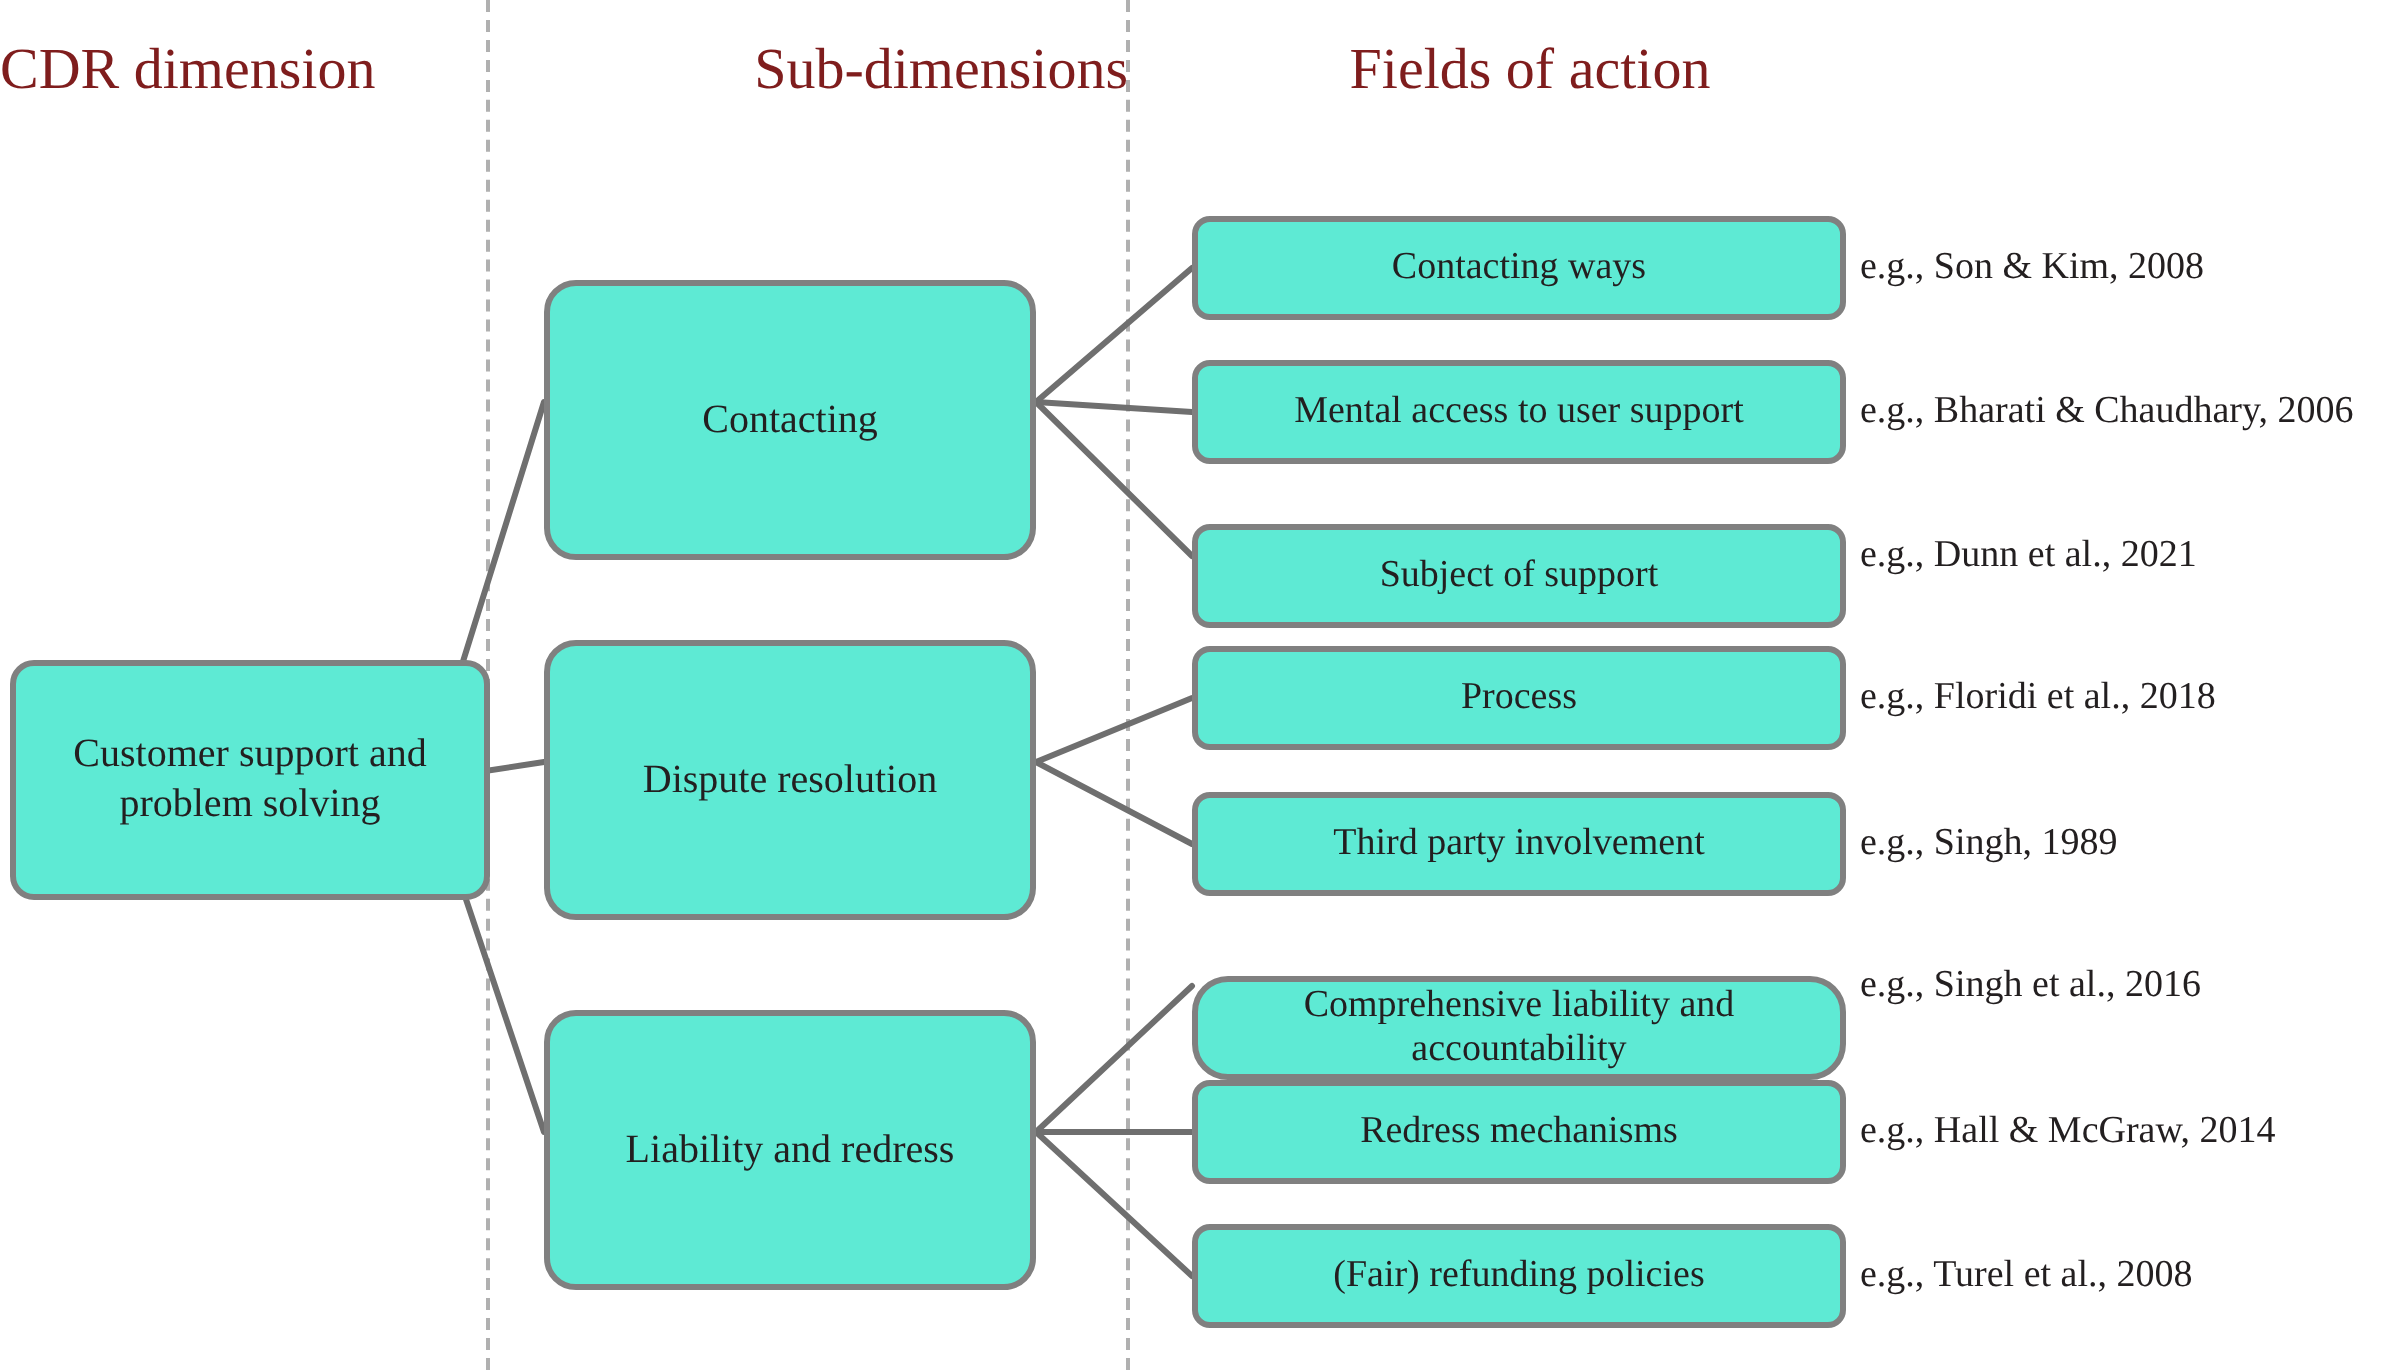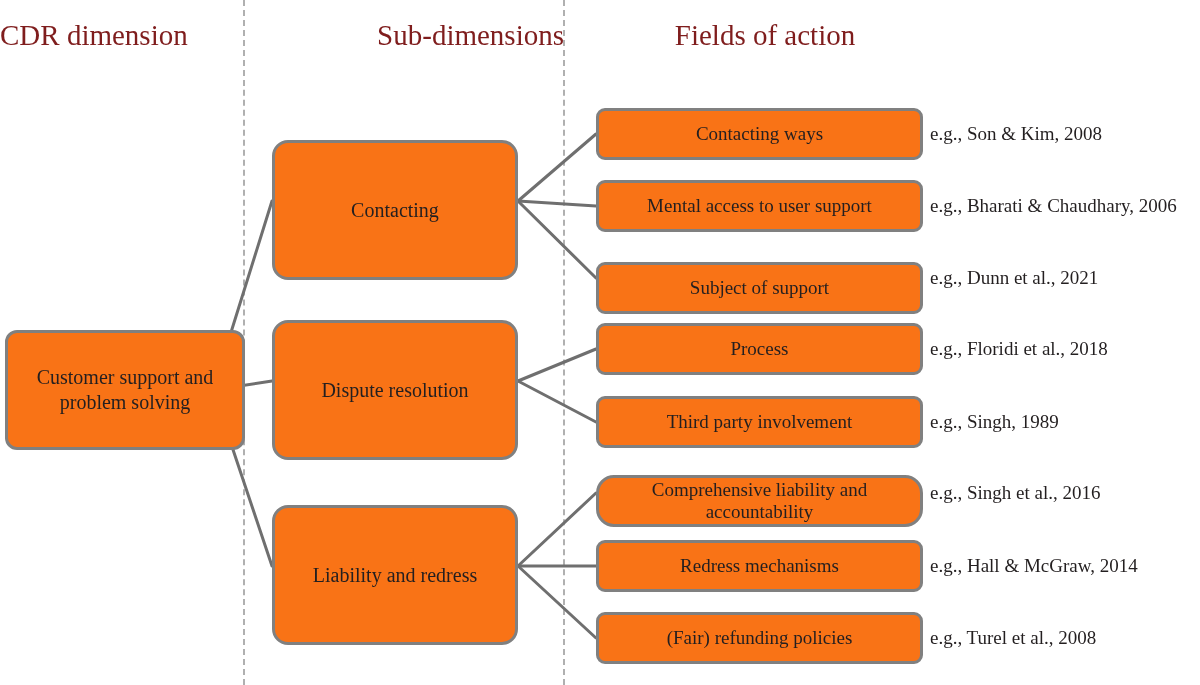--- a/index.html
+++ b/index.html
@@ -49,21 +49,21 @@
     position: absolute;
     left: 0; top: 0;
     width: 1200px; height: 685px;
     pointer-events: none;
   }
 
   
   .node {
     position: absolute;
     box-sizing: border-box;
-    background: #f97316;
+    background: #5eead4;
     border: 3px solid #808080;
     border-radius: 14px;
     display: flex;
     align-items: center;
     justify-content: center;
     text-align: center;
     color: #231f20;
     z-index: 3;
   }
   .node .node-label {
@@ -103,21 +103,21 @@
     height: 52px;
     border-radius: 9px;
     font-size: 19px;
     line-height: 22px;
   }
   #node-field-0 { top: 108px; }
   #node-field-1 { top: 180px; }
   #node-field-2 { top: 262px; }
   #node-field-3 { top: 323px; }
   #node-field-4 { top: 396px; }
-  #node-field-5 { top: 475px; border-radius: 18px; }
+  #node-field-5 { top: 488px; border-radius: 18px; }
   #node-field-6 { top: 540px; }
   #node-field-7 { top: 612px; }
 
   
   .citation {
     position: absolute;
     left: 930px;
     width: 275px;
     font-size: 19px;
     line-height: 22px;

